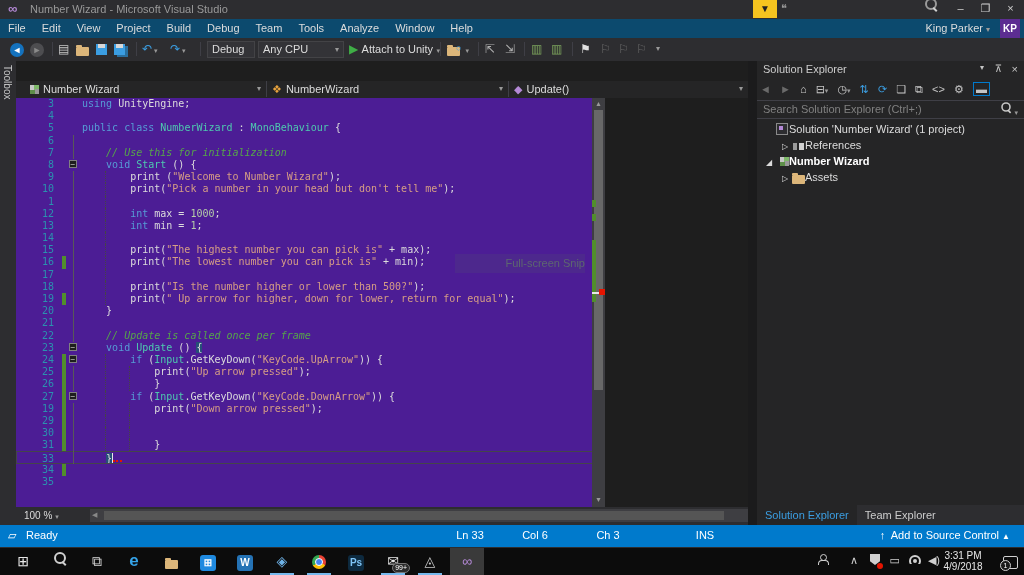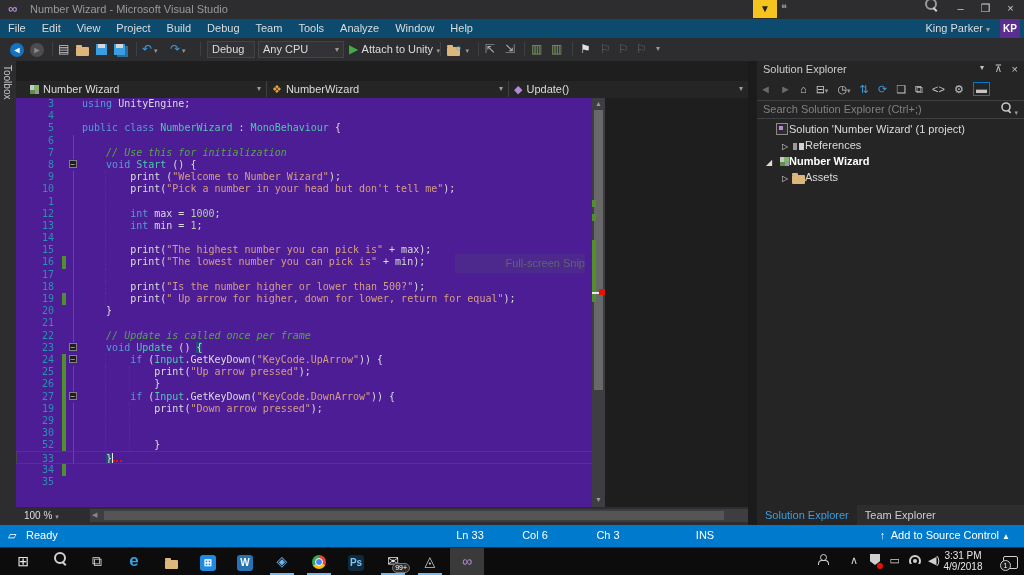--- a/index.html
+++ b/index.html
@@ -223,21 +223,21 @@
             <div class="line"><span class="lnum">21</span><span class="cbx"></span><span class="foldc"><span class="fvl"></span></span><span class="codetxt"><span class="ind">    </span></span></div>
             <div class="line"><span class="lnum">22</span><span class="cbx"></span><span class="foldc"><span class="fvl"></span></span><span class="codetxt"><span class="ind">    </span><span class="tk-c">// Update is called once per frame</span></span></div>
             <div class="line"><span class="lnum">23</span><span class="cbx"></span><span class="foldc"><span class="fbox">−</span></span><span class="codetxt"><span class="ind">    </span><span class="tk-k">void</span><span class="tk-p"> </span><span class="tk-t">Update</span><span class="tk-p"> () </span><span class="tk-b">{</span></span></div>
             <div class="line"><span class="lnum">24</span><span class="cbx on"></span><span class="foldc"><span class="fbox">−</span></span><span class="codetxt"><span class="ind">    </span><span class="ind g">    </span><span class="tk-k">if</span><span class="tk-p"> (</span><span class="tk-t">Input</span><span class="tk-p">.GetKeyDown(</span><span class="tk-s">"KeyCode.UpArrow"</span><span class="tk-p">)) {</span></span></div>
             <div class="line"><span class="lnum">25</span><span class="cbx on"></span><span class="foldc"><span class="fvl"></span></span><span class="codetxt"><span class="ind">    </span><span class="ind g">    </span><span class="ind g">    </span><span class="tk-p">print(</span><span class="tk-s">"Up arrow pressed"</span><span class="tk-p">);</span></span></div>
             <div class="line"><span class="lnum">26</span><span class="cbx on"></span><span class="foldc"><span class="fvl"></span></span><span class="codetxt"><span class="ind">    </span><span class="ind g">    </span><span class="ind g">    </span><span class="tk-p">}</span></span></div>
             <div class="line"><span class="lnum">27</span><span class="cbx on"></span><span class="foldc"><span class="fbox">−</span></span><span class="codetxt"><span class="ind">    </span><span class="ind g">    </span><span class="tk-k">if</span><span class="tk-p"> (</span><span class="tk-t">Input</span><span class="tk-p">.GetKeyDown(</span><span class="tk-s">"KeyCode.DownArrow"</span><span class="tk-p">)) {</span></span></div>
             <div class="line"><span class="lnum">19</span><span class="cbx on"></span><span class="foldc"><span class="fvl"></span></span><span class="codetxt"><span class="ind">    </span><span class="ind g">    </span><span class="ind g">    </span><span class="tk-p">print(</span><span class="tk-s">"Down arrow pressed"</span><span class="tk-p">);</span></span></div>
             <div class="line"><span class="lnum">29</span><span class="cbx on"></span><span class="foldc"><span class="fvl"></span></span><span class="codetxt"><span class="ind">    </span><span class="ind g">    </span><span class="ind g">    </span></span></div>
             <div class="line"><span class="lnum">30</span><span class="cbx on"></span><span class="foldc"><span class="fvl"></span></span><span class="codetxt"><span class="ind">    </span><span class="ind g">    </span><span class="ind g">    </span></span></div>
-            <div class="line"><span class="lnum">52</span><span class="cbx on"></span><span class="foldc"><span class="fvl"></span></span><span class="codetxt"><span class="ind">    </span><span class="ind g">    </span><span class="ind g">    </span><span class="tk-p">}</span></span></div>
+            <div class="line"><span class="lnum">31</span><span class="cbx on"></span><span class="foldc"><span class="fvl"></span></span><span class="codetxt"><span class="ind">    </span><span class="ind g">    </span><span class="ind g">    </span><span class="tk-p">}</span></span></div>
             <div class="line cur"><span class="lnum">33</span><span class="cbx"></span><span class="foldc"><span class="fvl"></span></span><span class="codetxt"><span class="ind">    </span><span class="tk-h">}</span><span class="caret"></span><span class="squig"></span></span></div>
             <div class="line"><span class="lnum">34</span><span class="cbx on"></span><span class="foldc"></span><span class="codetxt"></span></div>
             <div class="line"><span class="lnum">35</span><span class="cbx"></span><span class="foldc"></span><span class="codetxt"></span></div>
           </div>
         <div class="vsb">
 
           <div class="arr" style="top:2px;">▲</div>
           <div class="thumb"></div>
           <div class="mark" style="top:102px;height:7px;"></div>
           <div class="mark" style="top:116px;height:7px;"></div>

